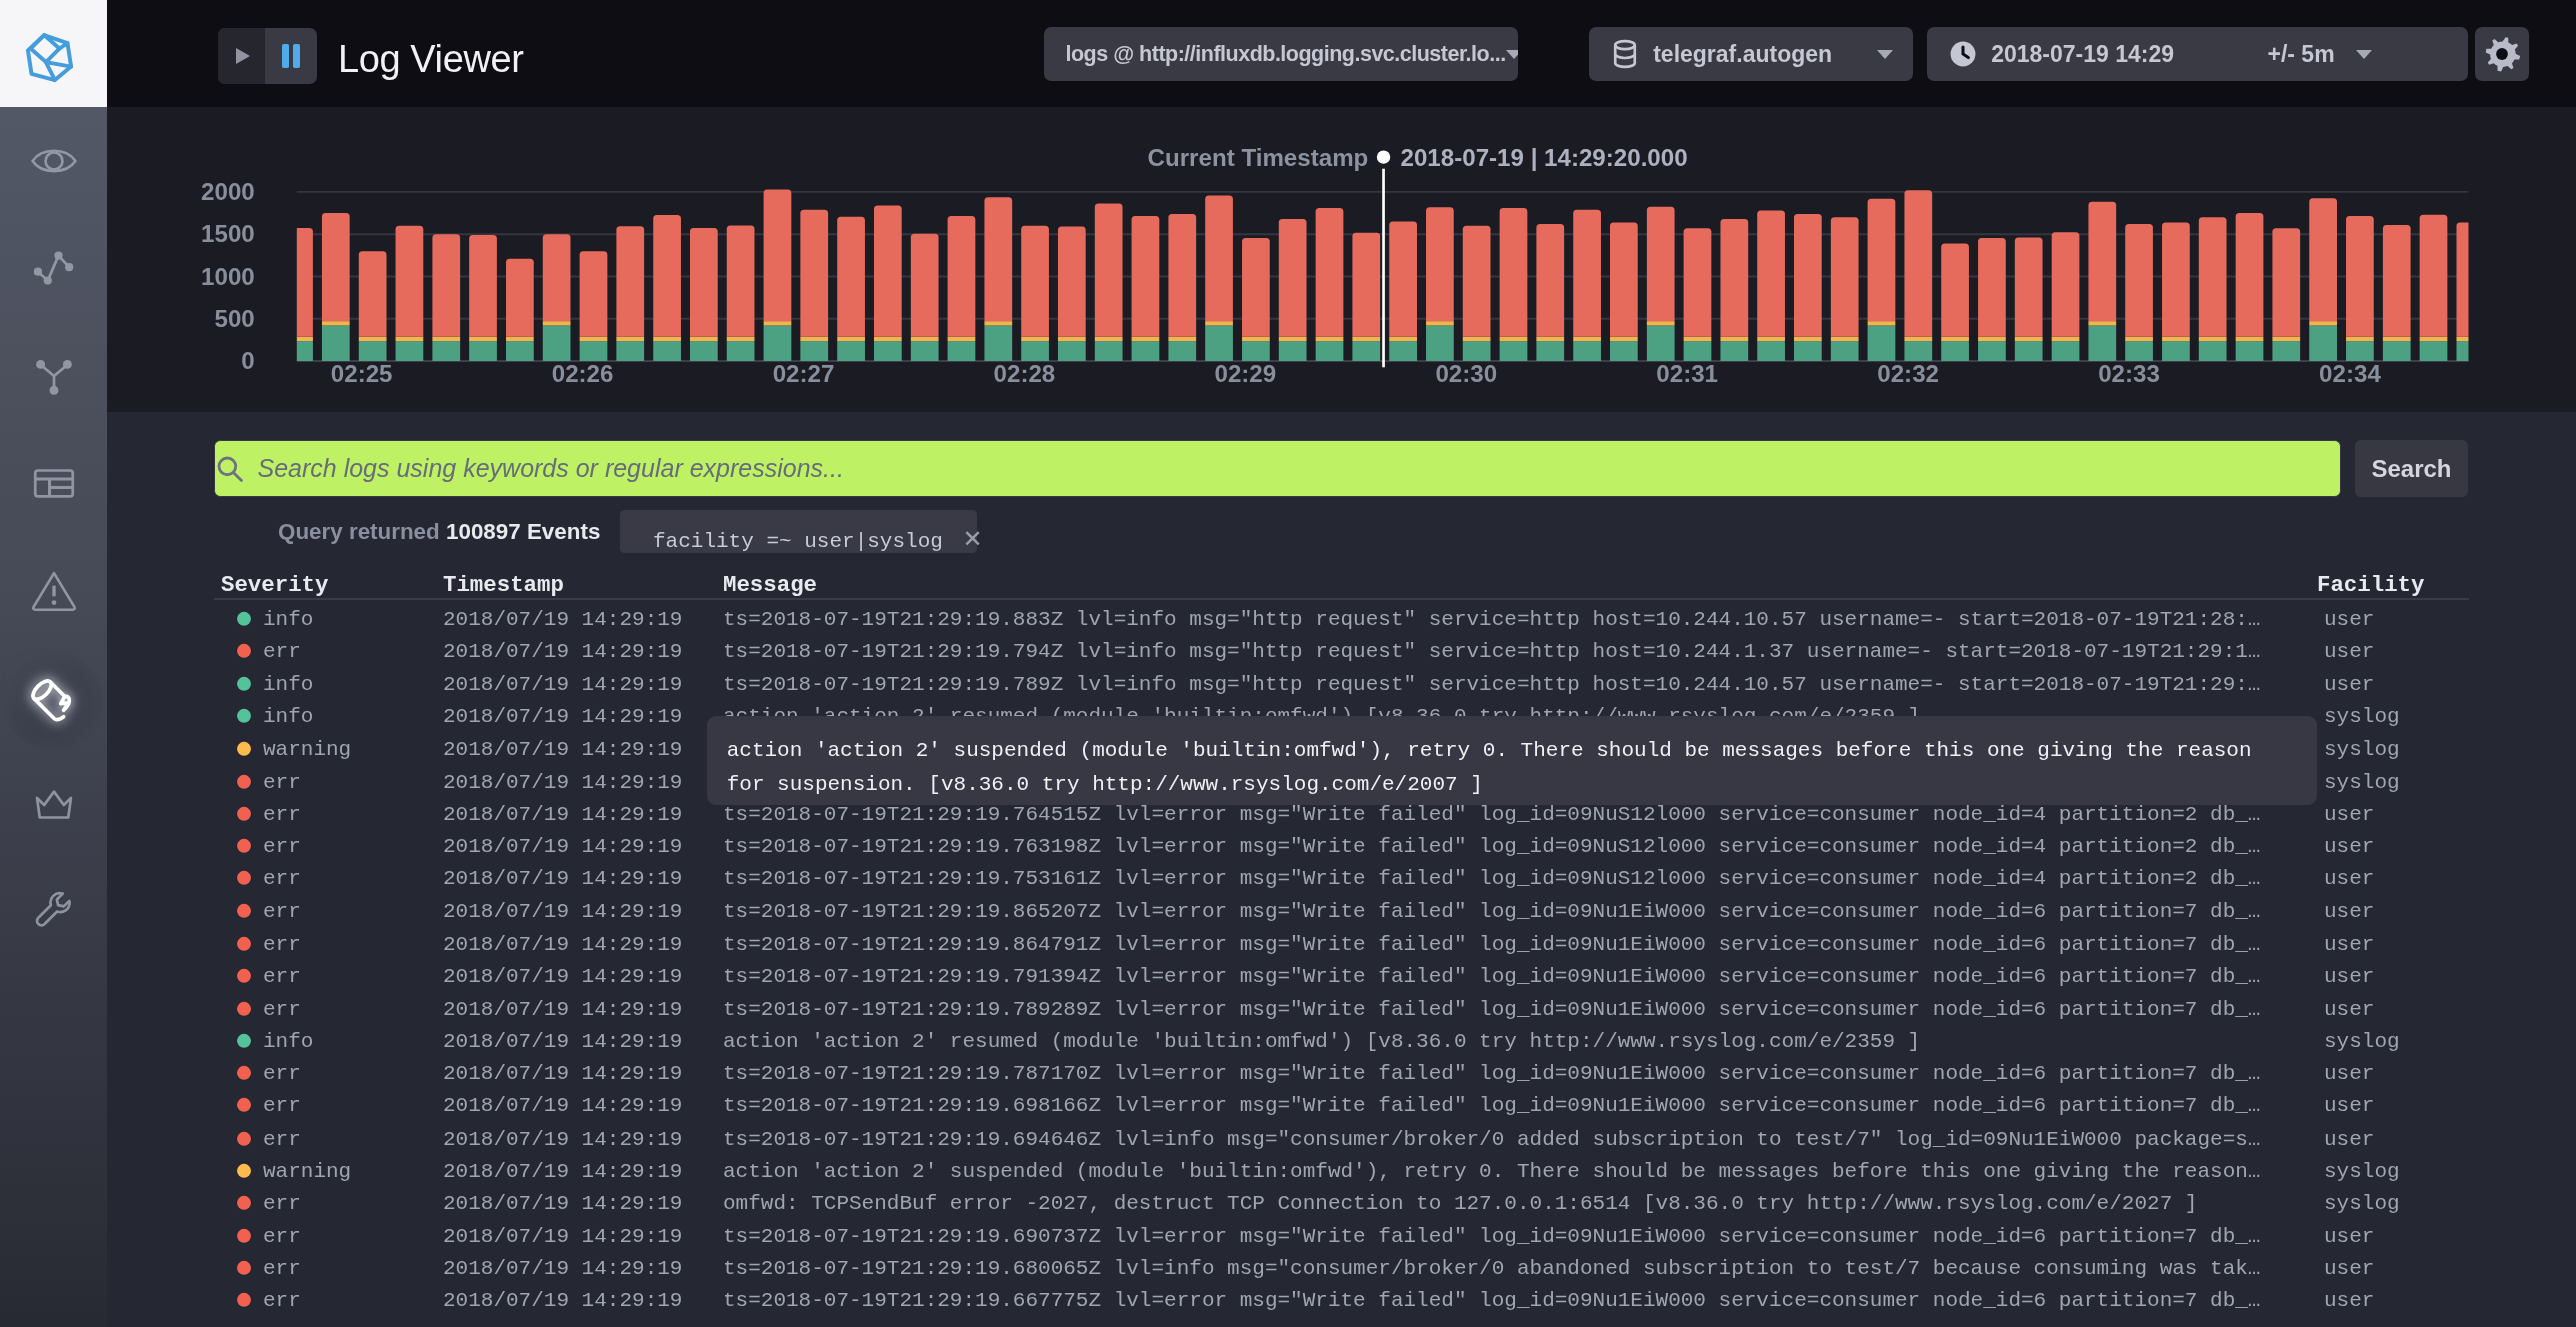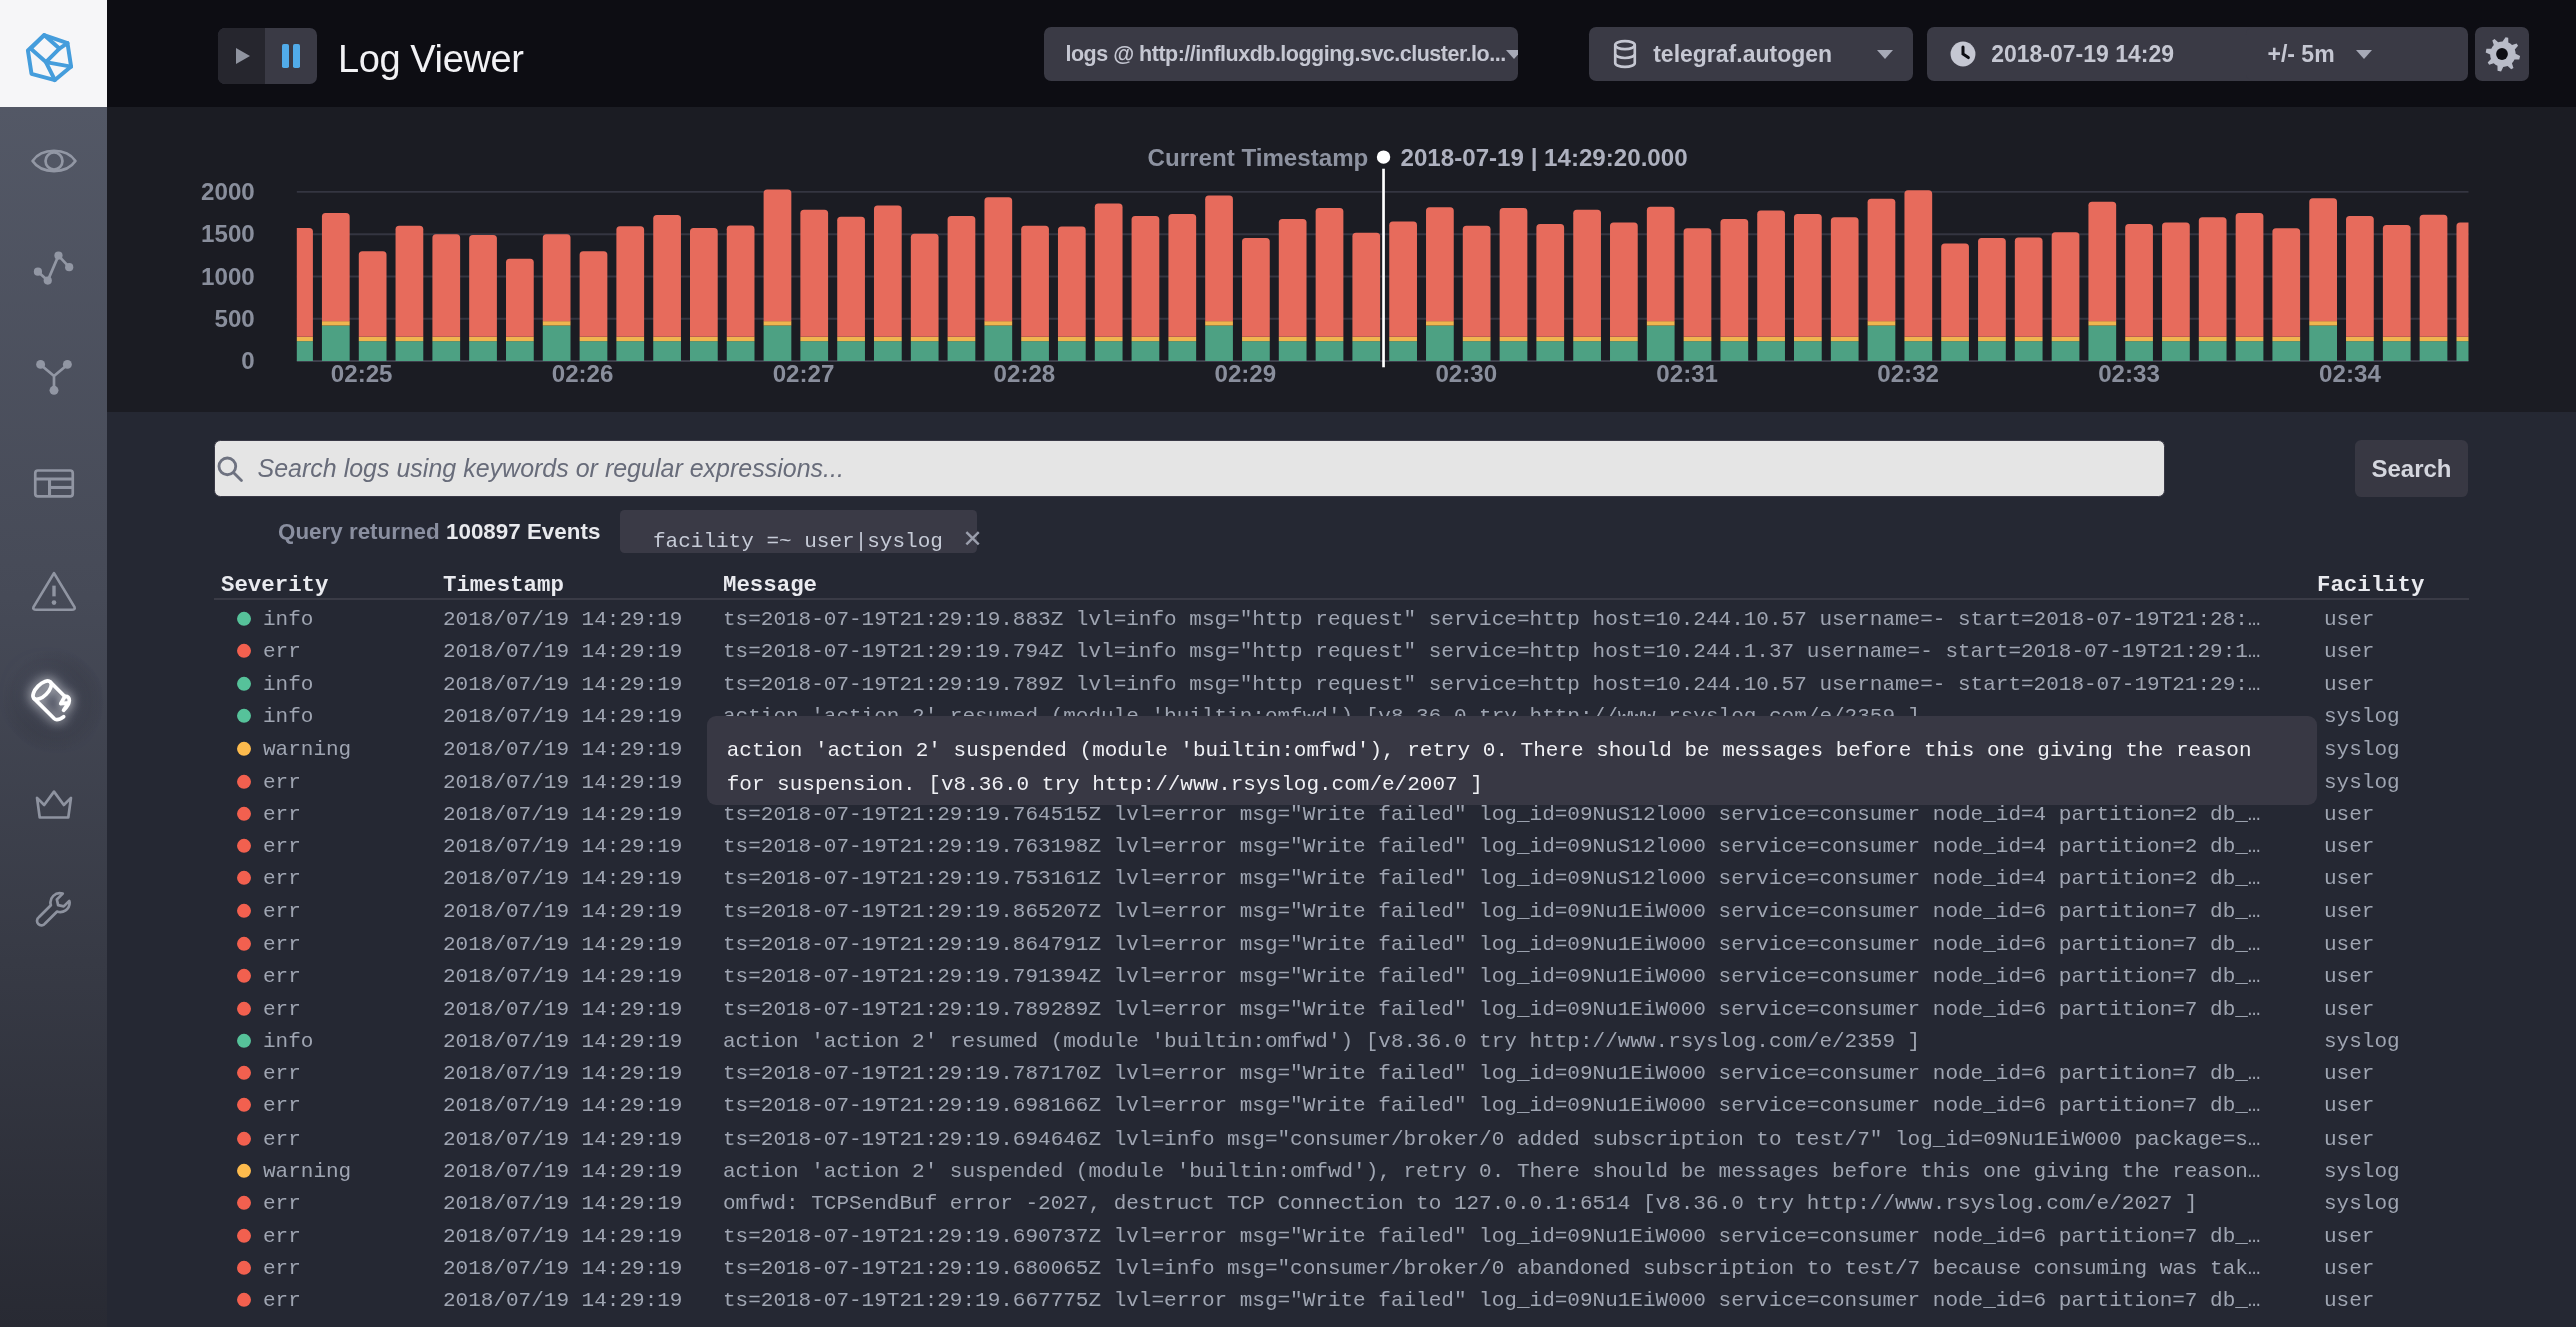--- a/index.html
+++ b/index.html
@@ -11,21 +11,21 @@
 .tile.active { height:100px; opacity:1; background:radial-gradient(circle at 50% 50%, rgba(18,18,26,.5), rgba(20,20,28,0) 70%); }
 .pp { position:absolute; left:111px; top:28px; width:99px; height:56px; background:#3a3a45; border-radius:7.2px; }
 .pp .left { position:absolute; left:0; top:0; width:47px; height:56px; background:#26262e; border-radius:7.2px 0 0 7.2px; }
 .pp .tri { position:absolute; left:18px; top:19.7px; width:0; height:0; border-left:14.3px solid #9094a0; border-top:8.5px solid transparent; border-bottom:8.5px solid transparent; }
 .pp .b1,.pp .b2 { position:absolute; top:16px; width:7.2px; height:24px; background:#51abe9; border-radius:1.8px; }
 .pp .b1 { left:64px; } .pp .b2 { left:75px; }
 .title { position:absolute; left:231px; top:38px; font-size:38px; color:#f2f2f5; letter-spacing:-0.4px; }
 .dd { position:absolute; top:27px; height:54px; background:#3a3a45; border-radius:7.2px; color:#c5c7d2; font-size:23px; font-weight:bold; display:flex; align-items:center; white-space:nowrap; overflow:hidden; }
 .caret { width:0; height:0; border-left:8px solid transparent; border-right:8px solid transparent; border-top:9.8px solid #a6a9b6; margin-left:auto; }
 .gearbtn { position:absolute; left:2475px; top:27px; width:54px; height:54px; background:#3a3a45; border-radius:7.2px; display:flex; align-items:center; justify-content:center; }
-.searchbox { position:absolute; left:214px; top:440px; width:1951px; height:57px; background:#e5e5e5; border:1.8px solid #383845; border-radius:6.3px; display:flex; align-items:center; }
+.searchbox { position:absolute; left:214px; top:440px; width:2127px; height:57px; background:#bef264; border:1.8px solid #383845; border-radius:6.3px; display:flex; align-items:center; }
 .searchbox .ph { color:#686c7a; font-size:25px; font-style:italic; margin-left:12.5px; }
 .searchbtn { position:absolute; left:2355px; top:440px; width:113px; height:57px; background:#383843; border-radius:6.3px; color:#d4d6de; font-size:24px; font-weight:bold; display:flex; align-items:center; justify-content:center; }
 .qrow { position:absolute; left:278px; top:519px; font-size:22.4px; font-weight:bold; color:#8a8fa0;text-align:center; }
 .qrow b { color:#e9eaee; }
 .chip { position:absolute; left:620px; top:510px; width:357px; height:43px; background:#3a3a46; border-radius:4.5px; font-family:"Liberation Mono",monospace; font-size:21px; color:#c6cbd7; display:flex; align-items:flex-end; white-space:nowrap; }
 .chip .x { margin-left:19.7px; color:#9a9eac; font-size:24px; font-family:"Liberation Sans",sans-serif; }
 .thead { position:absolute; top:572px; height:23px; font-family:"Liberation Mono",monospace; font-weight:bold; font-size:22.4px; color:#e9eaef; }
 .hline { position:absolute; left:214px; top:598px; width:2255px; height:1.8px; background:#3a3b46; }
 .row { position:absolute; left:0; width:2576px; height:32px; font-family:"Liberation Mono",monospace; font-size:21px; color:#9fa5b2; }
 .row span { position:absolute; top:50%; transform:translateY(-50%); white-space:pre; }

